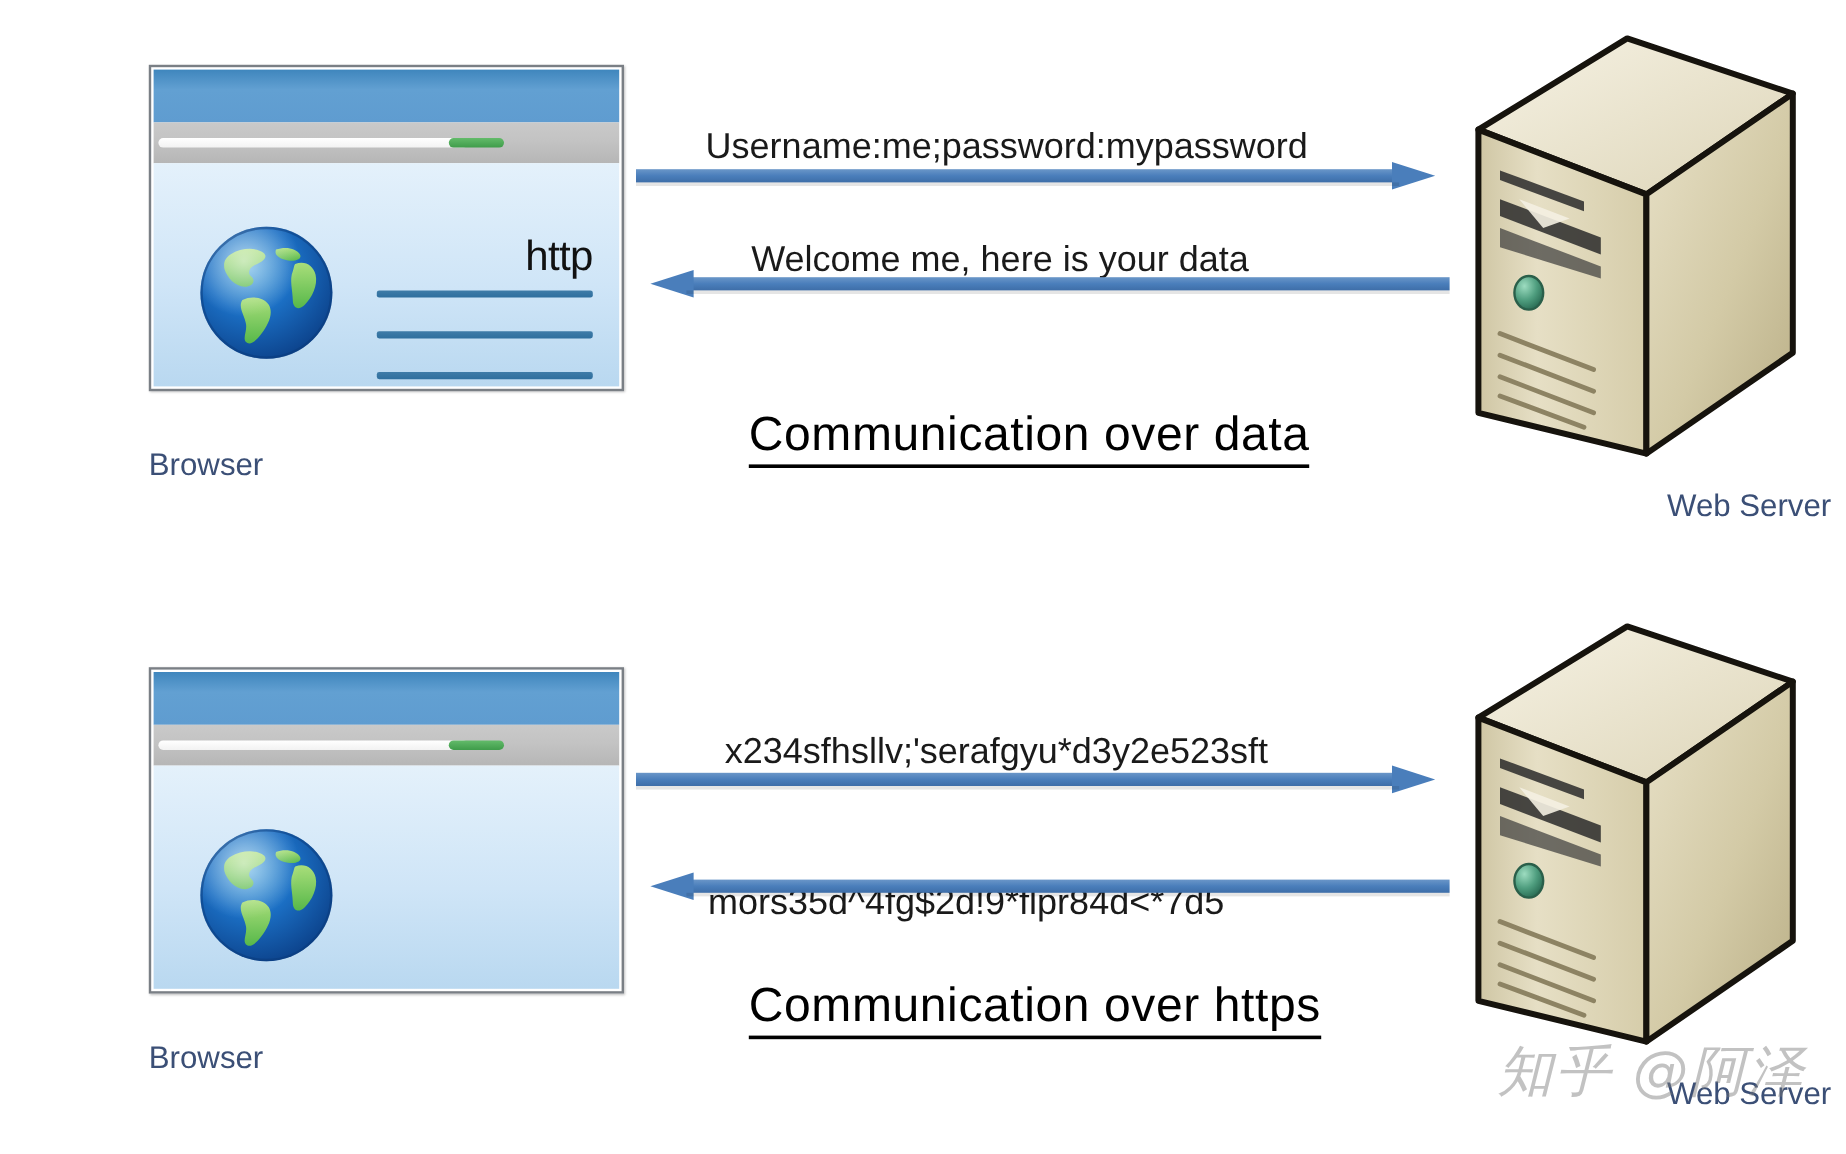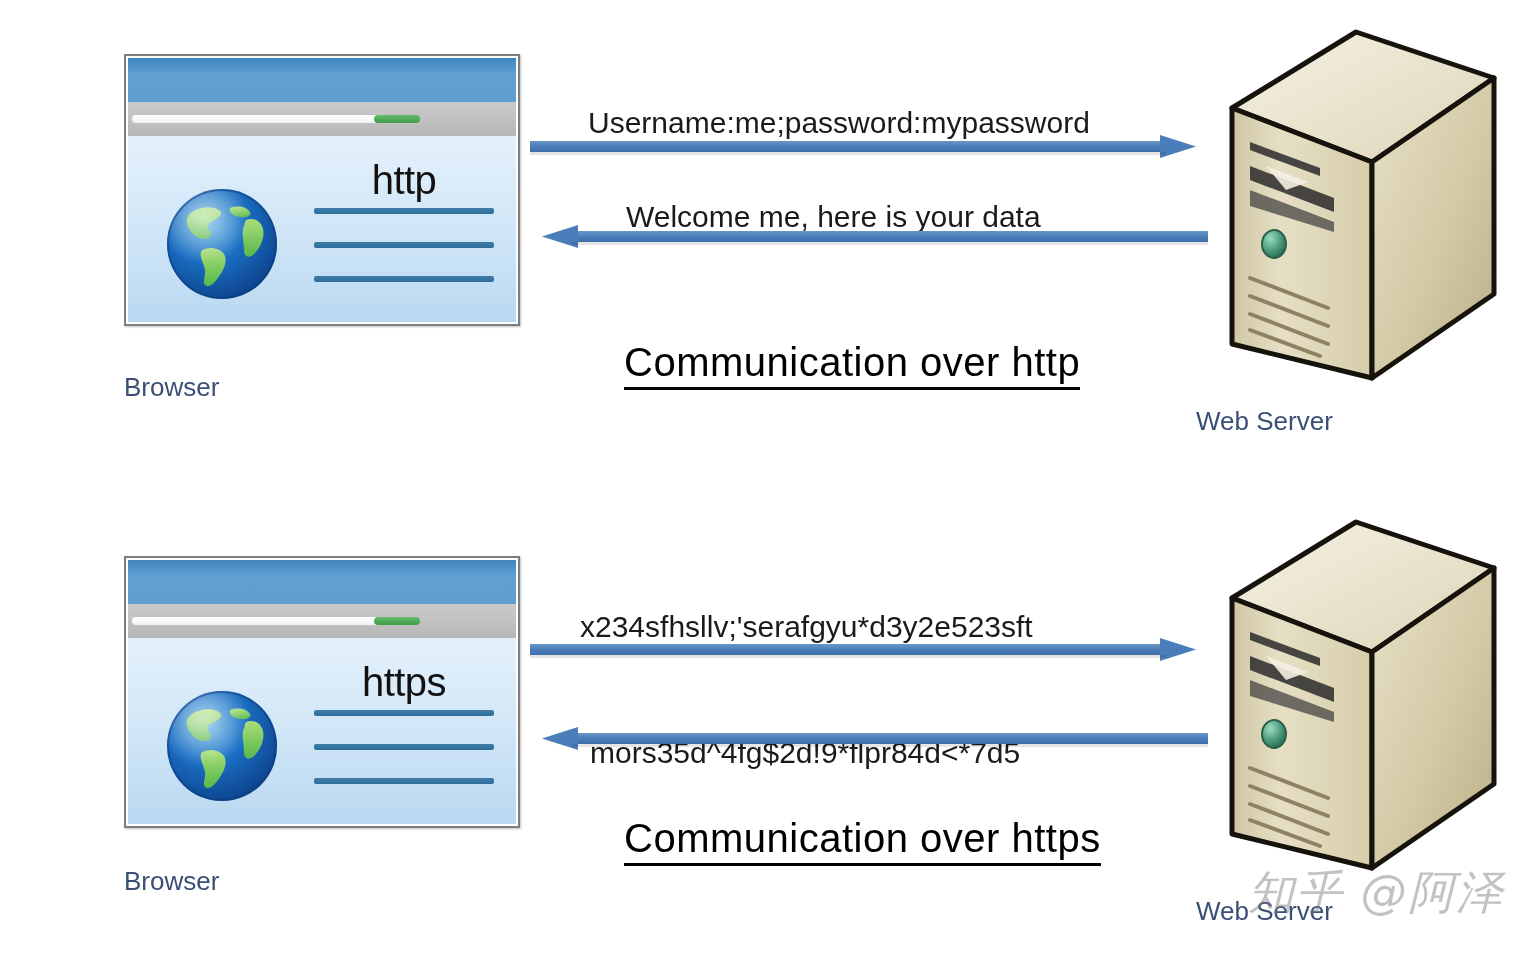--- a/index.html
+++ b/index.html
@@ -67,26 +67,27 @@
     width: 120px;
     height: 120px;
   }
   .page-lines {
     position: absolute;
     right: 22px;
     top: 22px;
     width: 180px;
   }
   .proto-label {
-    text-align: center;
-    font-size: 40px;
+    text-align: right;
+    font-size: 35px;
     line-height: 44px;
     color: #111111;
     letter-spacing: -0.5px;
     font-family: "Liberation Sans", sans-serif;
+    margin-top: 34px;
   }
   .pline {
     height: 6px;
     border-radius: 2px;
     background: linear-gradient(180deg, #3f7ca8 0%, #2f6f9e 100%);
     margin-top: 28px;
   }
   .pline.first { margin-top: 6px; }
 
   .caption-under {
@@ -116,21 +117,21 @@
     font-family: "Liberation Sans", sans-serif;
     border-bottom: 3px solid #000000;
     padding-bottom: 2px;
     letter-spacing: 0.5px;
   }
 
   
   .server { position: absolute; }
   .server-label {
     position: absolute;
-    text-align: left;
+    text-align: right;
     font-size: 26px;
     color: #3b4f76;
     font-family: "Liberation Sans", sans-serif;
   }
 
   
   .watermark {
     position: absolute;
     font-size: 46px;
     color: rgba(120,120,120,0.45);
@@ -211,21 +212,21 @@
         <stop offset="50%" stop-color="#4a7ebb"></stop>
         <stop offset="100%" stop-color="#3e6ea8"></stop>
       </linearGradient>
     </defs>
     <rect x="38" y="7" width="636" height="11" fill="url(#shaftL1)"></rect>
     <polygon points="44,1 8,12.5 44,24" fill="#4a7ebb"></polygon>
     <rect x="38" y="18" width="636" height="3" fill="#000000" opacity="0.10"></rect>
   </svg>
 </div>
 
-<div class="section-caption" style="left:624px; top:340px;">Communication over http</div>
+<div class="section-caption" style="left:624px; top:340px;">Communication over data</div>
 
 <div class="server" style="left:1216px; top:26px;">
   <svg width="290" height="380" viewBox="0 0 290 380">
     <defs>
       <linearGradient id="srvTopA" x1="0" y1="0" x2="1" y2="1">
         <stop offset="0%" stop-color="#f6f2e4"></stop>
         <stop offset="100%" stop-color="#ddd5b8"></stop>
       </linearGradient>
       <linearGradient id="srvFrontA" x1="0" y1="0" x2="1" y2="0">
         <stop offset="0%" stop-color="#cfc6a4"></stop>
@@ -291,32 +292,26 @@
         </defs>
         <circle cx="60" cy="60" r="55" fill="url(#oceanB)"></circle>
         <path d="M30 28 C40 22 52 22 58 27 C62 31 55 35 50 37 C46 39 44 43 47 46 C52 50 48 55 42 55 C34 55 27 47 25 40 C24 34 26 31 30 28 Z" fill="url(#landB)"></path>
         <path d="M40 66 C48 62 58 64 62 70 C66 77 62 86 56 94 C51 101 46 104 43 101 C40 98 44 92 43 86 C42 79 36 72 40 66 Z" fill="url(#landB)"></path>
         <path d="M84 36 C92 33 99 37 101 45 C103 54 98 64 92 70 C87 75 82 73 82 66 C82 58 79 49 82 42 C83 39 83 37 84 36 Z" fill="url(#landB)"></path>
         <path d="M68 24 C76 21 85 23 88 28 C90 32 84 34 78 33 C72 32 66 29 68 24 Z" fill="url(#landB)"></path>
         <circle cx="60" cy="60" r="55" fill="url(#shineB)"></circle>
         <circle cx="60" cy="60" r="54" fill="none" stroke="#0a3a7a" stroke-width="2" opacity="0.5"></circle>
       </svg>
     </div>
-    <div class="page-lines">
-      <div class="proto-label">https</div>
-      <div class="pline first"></div>
-      <div class="pline"></div>
-      <div class="pline"></div>
-    </div>
   </div>
 </div>
 
 <div class="caption-under" style="left:124px; top:866px; width:396px;">Browser</div>
 
-<div class="msg-text" style="left:580px; top:610px;">x234sfhsllv;'serafgyu*d3y2e523sft</div>
+<div class="msg-text" style="left:604px; top:610px;">x234sfhsllv;'serafgyu*d3y2e523sft</div>
 <div class="arrow-wrap" style="left:530px; top:637px;">
   <svg width="668" height="28" viewBox="0 0 668 28">
     <defs>
       <linearGradient id="shaftR2" x1="0" y1="0" x2="0" y2="1">
         <stop offset="0%" stop-color="#6a96c8"></stop>
         <stop offset="50%" stop-color="#4a7ebb"></stop>
         <stop offset="100%" stop-color="#3e6ea8"></stop>
       </linearGradient>
     </defs>
     <rect x="0" y="7" width="636" height="11" fill="url(#shaftR2)"></rect>

